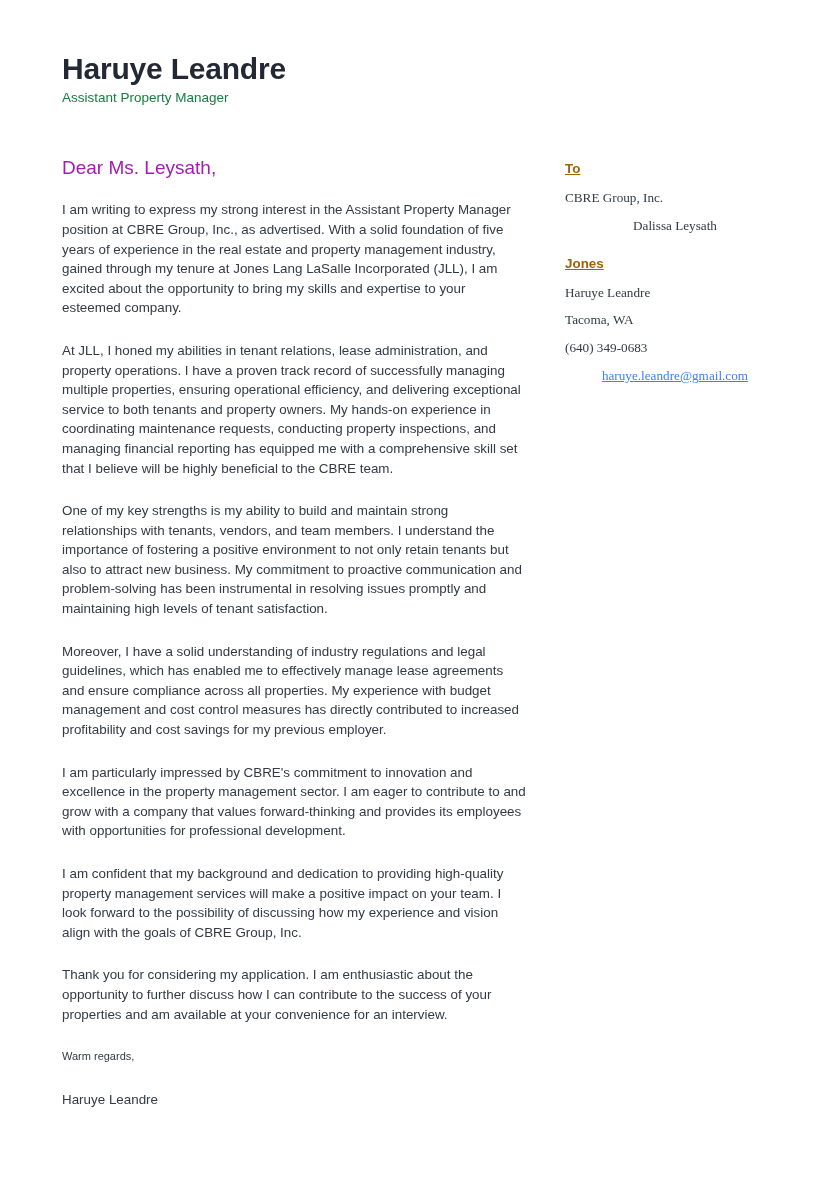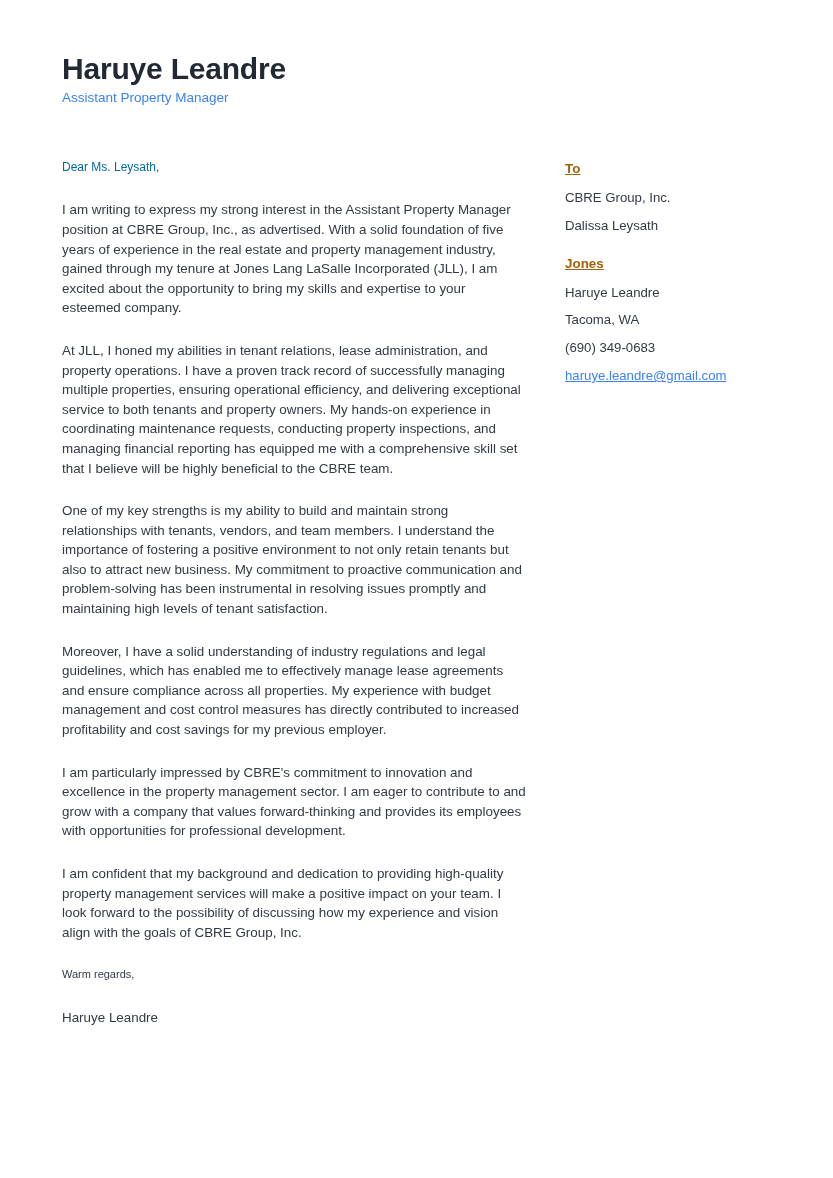--- a/index.html
+++ b/index.html
@@ -32,21 +32,21 @@
     font-size: 30px;
     font-weight: bold;
     letter-spacing: -0.2px;
     color: #222834;
     line-height: 1.12;
     margin: 0 0 4px 0;
   }
   .job-title {
     font-size: 13.5px;
     font-weight: normal;
-    color: #3b82f6;
+    color: #15803d;
     line-height: 1.2;
     margin: 0;
   }
 
   
   .columns {
     display: flex;
     align-items: flex-start;
     margin-top: 52px;
   }
@@ -57,23 +57,23 @@
   .gap-col {
     flex: 0 0 38px;
   }
   .contact-col {
     flex: 1 1 auto;
     padding-top: 3px;
   }
 
   
   .salutation {
-    font-size: 12px;
+    font-size: 19px;
     line-height: 19.6px;
-    color: #0369a1;
+    color: #a21caf;
     margin: 0 0 23px 0;
   }
   .para {
     font-size: 13.4px;
     line-height: 19.6px;
     color: #333a45;
     margin: 0 0 23px 0;
     text-align: left;
   }
   .closing {
@@ -102,23 +102,25 @@
     color: #a16207;
     line-height: 1.2;
     margin: 0 0 13px 0;
     text-decoration: underline;
   }
   .contact-line {
     font-size: 13.2px;
     color: #333a45;
     line-height: 1.2;
     margin: 0 0 12px 0;
+    font-family: Liberation Serif, serif;
   }
   .contact-line:last-child {
     margin-bottom: 0;
+    text-align: center;
   }
   .contact-email {
     font-size: 13.2px;
     color: #3b82f6;
     text-decoration: underline;
     line-height: 1.2;
     display: inline-block;
     margin: 0;
   }
 </style>
@@ -135,39 +137,40 @@
   <div class="columns">
 
     <div class="letter-col">
       <p class="salutation">Dear Ms. Leysath,</p>
       <p class="para">I am writing to express my strong interest in the Assistant Property Manager position at CBRE Group, Inc., as advertised. With a solid foundation of five years of experience in the real estate and property management industry, gained through my tenure at Jones Lang LaSalle Incorporated (JLL), I am excited about the opportunity to bring my skills and expertise to your esteemed company.</p>
       <p class="para">At JLL, I honed my abilities in tenant relations, lease administration, and property operations. I have a proven track record of successfully managing multiple properties, ensuring operational efficiency, and delivering exceptional service to both tenants and property owners. My hands-on experience in coordinating maintenance requests, conducting property inspections, and managing financial reporting has equipped me with a comprehensive skill set that I believe will be highly beneficial to the CBRE team.</p>
       <p class="para">One of my key strengths is my ability to build and maintain strong relationships with tenants, vendors, and team members. I understand the importance of fostering a positive environment to not only retain tenants but also to attract new business. My commitment to proactive communication and problem-solving has been instrumental in resolving issues promptly and maintaining high levels of tenant satisfaction.</p>
       <p class="para">Moreover, I have a solid understanding of industry regulations and legal guidelines, which has enabled me to effectively manage lease agreements and ensure compliance across all properties. My experience with budget management and cost control measures has directly contributed to increased profitability and cost savings for my previous employer.</p>
       <p class="para">I am particularly impressed by CBRE's commitment to innovation and excellence in the property management sector. I am eager to contribute to and grow with a company that values forward-thinking and provides its employees with opportunities for professional development.</p>
       <p class="para">I am confident that my background and dedication to providing high-quality property management services will make a positive impact on your team. I look forward to the possibility of discussing how my experience and vision align with the goals of CBRE Group, Inc.</p>
+      <p class="para">Thank you for considering my application. I am enthusiastic about the opportunity to further discuss how I can contribute to the success of your properties and am available at your convenience for an interview.</p>
       <p class="closing">Warm regards,</p>
       <p class="signature">Haruye Leandre</p>
     </div>
 
     <div class="gap-col"></div>
 
     <div class="contact-col">
 
       <div class="contact-block">
         <div class="contact-heading">To</div>
         <div class="contact-line">CBRE Group, Inc.</div>
         <div class="contact-line">Dalissa Leysath</div>
       </div>
 
       <div class="contact-block">
         <div class="contact-heading">Jones</div>
         <div class="contact-line">Haruye Leandre</div>
         <div class="contact-line">Tacoma, WA</div>
-        <div class="contact-line">(690) 349-0683</div>
+        <div class="contact-line">(640) 349-0683</div>
         <div class="contact-line">
           <a class="contact-email" href="#">haruye.leandre@gmail.com</a>
         </div>
       </div>
 
     </div>
 
   </div>
 
 </div>

